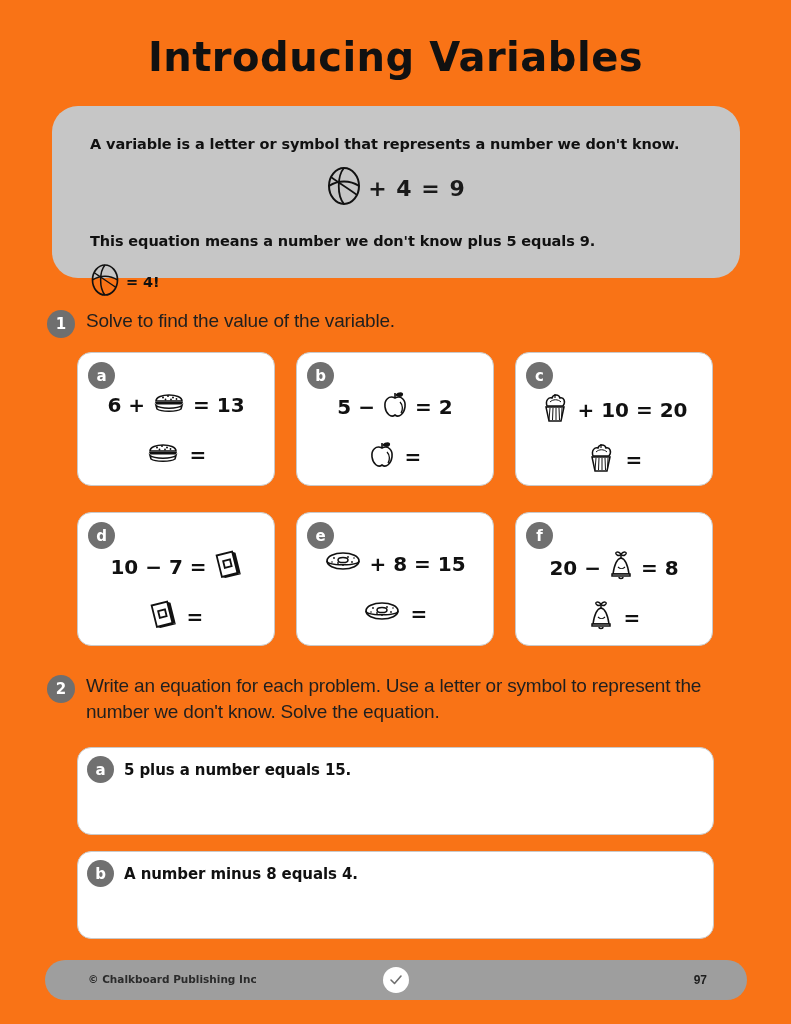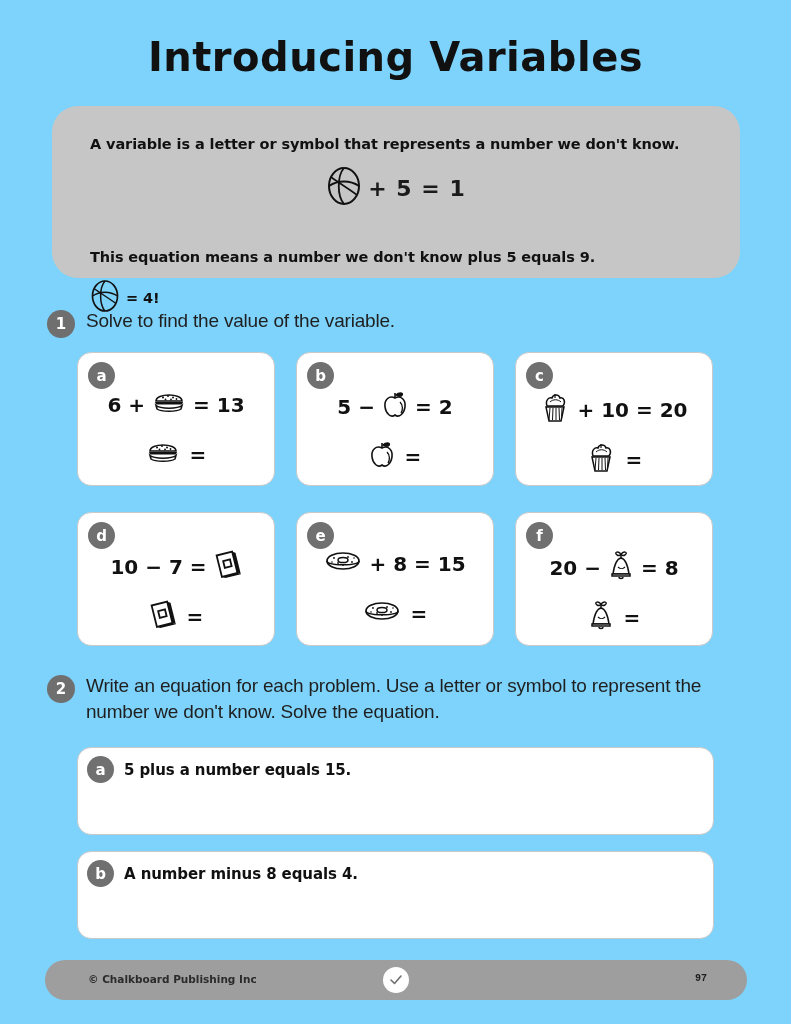--- a/index.html
+++ b/index.html
@@ -12,21 +12,21 @@
     height: 1024px;
     position: relative;
     font-family: "DejaVu Sans", sans-serif;
     color: #1a1a1a;
     overflow: hidden;
   }
 
   .page {
     position: absolute;
     inset: 0;
-    background: #7dd3fc;
+    background: #f97316;
   }
 
   
   .title {
     position: absolute;
     top: 34px;
     left: 0;
     width: 791px;
     text-align: center;
     font-family: "DejaVu Sans", sans-serif;
@@ -49,21 +49,21 @@
     padding: 18px 38px 10px 38px;
   }
   .info-line {
     font-family: "DejaVu Sans", sans-serif;
     font-size: 14.5px;
     font-weight: bold;
     color: #111111;
     letter-spacing: -0.1px;
   }
   .info-line.l1 { margin-top: 12px; }
-  .info-line.l3 { margin-top: 38px; }
+  .info-line.l3 { margin-top: 22px; }
   .info-line.l4 { margin-top: 14px; display: flex; align-items: center; gap: 6px; }
   .info-eq {
     margin-top: 14px;
     display: flex;
     align-items: center;
     justify-content: center;
     gap: 2px;
     font-size: 22px;
     font-weight: bold;
   }
@@ -230,22 +230,22 @@
     font-family: "DejaVu Sans", sans-serif;
     font-size: 15px;
     font-weight: bold;
     color: #111111;
     letter-spacing: -0.2px;
   }
   .footer-page {
     position: absolute;
     right: 40px;
     top: 13px;
-    font-family: Liberation Mono, monospace;
-    font-size: 10px;
+    font-family: Liberation Sans, sans-serif;
+    font-size: 12px;
     font-weight: bold;
     color: #1d1d1d;
   }
 </style>
 </head>
 <body>
 
 <div class="page">
 
   <div class="title">Introducing Variables</div>
@@ -255,21 +255,21 @@
 
     <div class="info-eq">
       <span class="icon">
         <svg width="36" height="40" viewBox="0 0 36 40">
           <ellipse cx="18" cy="20" rx="15" ry="18" fill="none" stroke="#111" stroke-width="2"></ellipse>
           <path d="M18 2 C 11 10, 11 30, 18 38" fill="none" stroke="#111" stroke-width="1.8"></path>
           <path d="M3 20 C 12 14, 24 14, 33 20" fill="none" stroke="#111" stroke-width="1.8"></path>
           <path d="M5 11 C 13 17, 23 23, 31 29" fill="none" stroke="#111" stroke-width="1.6"></path>
         </svg>
       </span>
-      <span class="eqtext">+ 5 = 1</span>
+      <span class="eqtext">+ 4 = 9</span>
     </div>
 
     <div class="info-line l3">This equation means a number we don't know plus 5 equals 9.</div>
 
     <div class="info-line l4">
       <span class="icon">
         <svg width="30" height="34" viewBox="0 0 36 40">
           <ellipse cx="18" cy="20" rx="15" ry="18" fill="none" stroke="#111" stroke-width="2"></ellipse>
           <path d="M18 2 C 11 10, 11 30, 18 38" fill="none" stroke="#111" stroke-width="1.8"></path>
           <path d="M3 20 C 12 14, 24 14, 33 20" fill="none" stroke="#111" stroke-width="1.8"></path>

